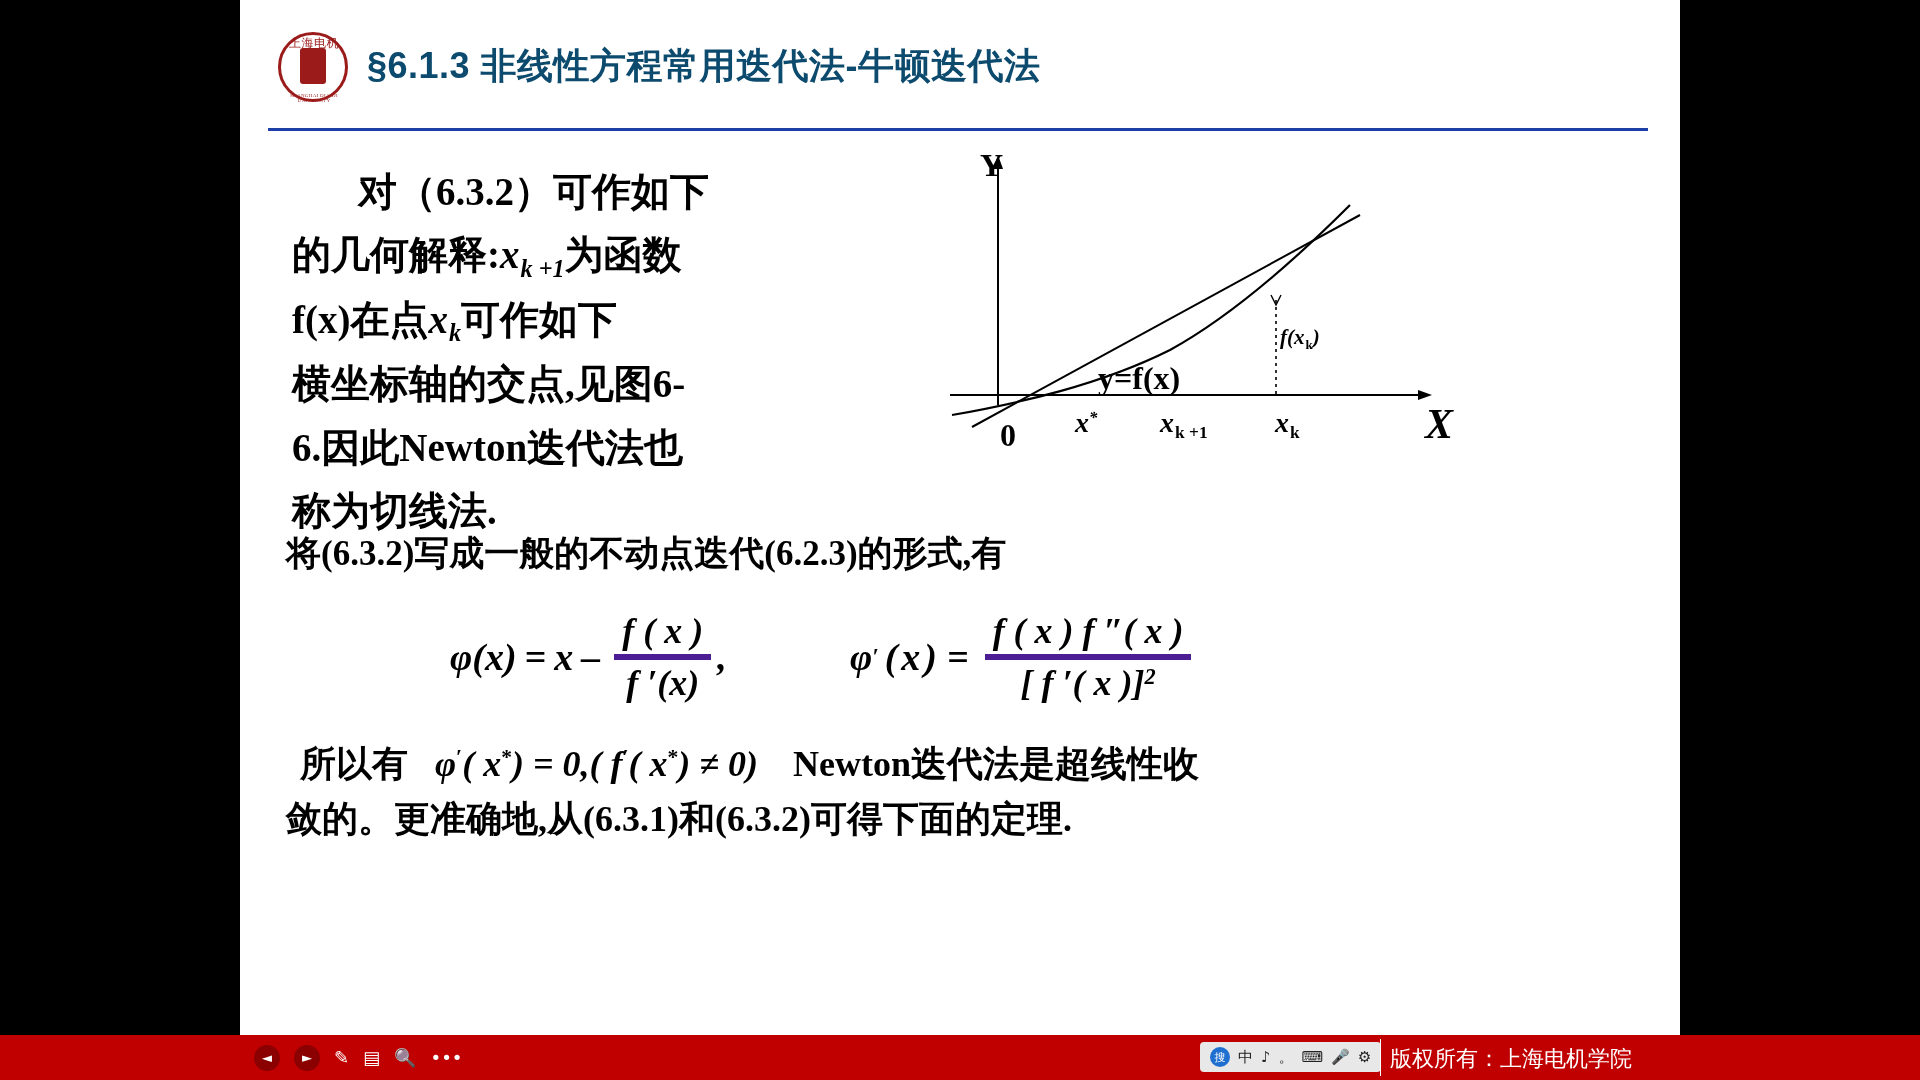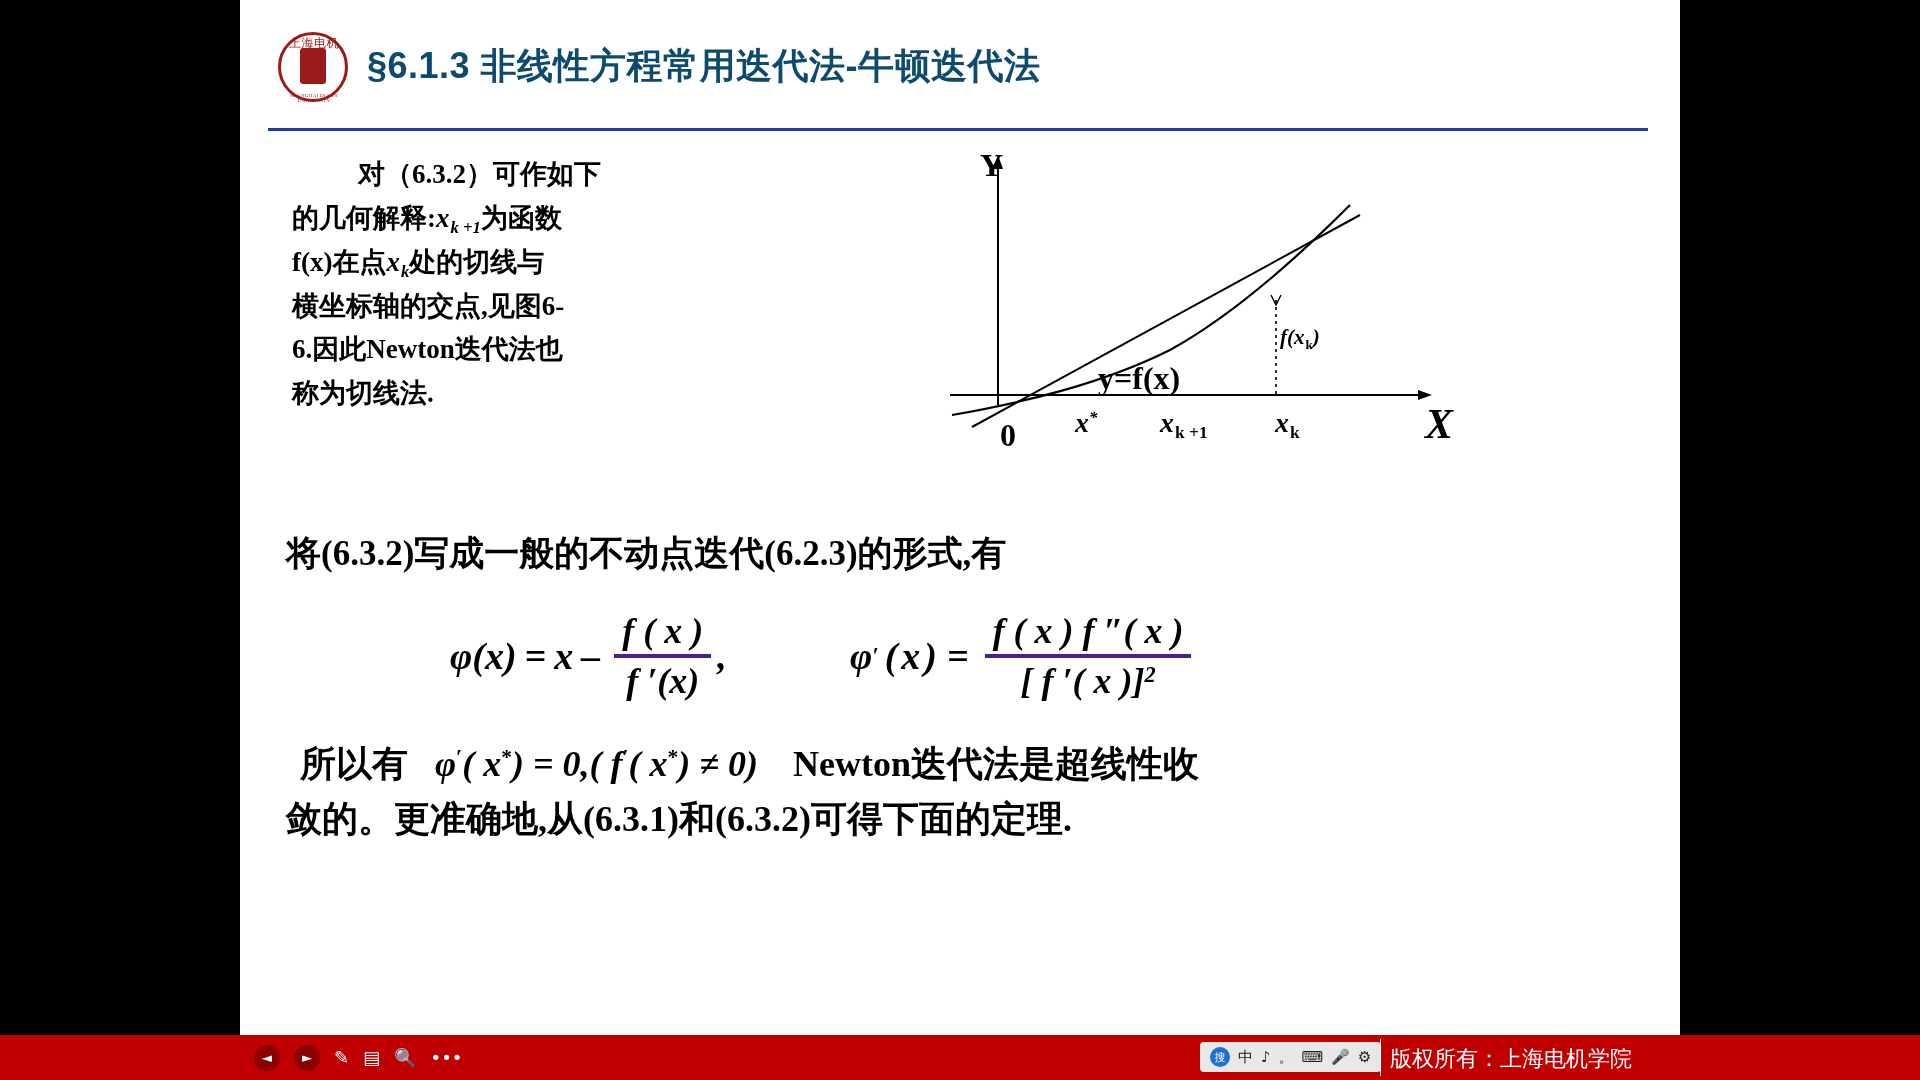--- a/index.html
+++ b/index.html
@@ -94,25 +94,25 @@
     left: 28px;
     top: 128px;
     width: 1380px;
     height: 3px;
     background: #1f3fa8;
   }
   
   .leftblock {
     position: absolute;
     left: 52px;
-    top: 153px;
+    top: 160px;
     width: 460px;
     font-family: "Liberation Serif", serif;
     font-weight: bold;
-    font-size: 27px;
+    font-size: 39px;
     color: #000;
     line-height: 1.62;
   }
   .leftblock .indent { display:inline-block; width: 66px; }
   .sub {
     font-size: 0.62em;
     vertical-align: -0.35em;
     padding-left: 1px;
     font-style: normal;
   }
@@ -174,21 +174,21 @@
     vertical-align: middle;
     margin: 0 6px;
   }
   .frac .num {
     display: block;
     padding: 0 8px 2px 8px;
     font-size: 36px;
   }
   .frac .den {
     display: block;
-    border-top: 4px solid #4c1d95;
+    border-top: 6px solid #4c1d95;
     padding: 2px 8px 0 8px;
     font-size: 36px;
   }
   .prime { font-size: 0.6em; vertical-align: 0.55em; }
   .sup2 { font-size: 0.62em; vertical-align: 0.5em; }
   
   .botpara1 {
     position: absolute;
     left: 60px;
     top: 740px;
@@ -300,21 +300,21 @@
       <div class="title">§6.1.3 非线性方程常用迭代法-牛顿迭代法</div>
       <div class="title-rule"></div>
     </div>
 
     <div class="leftblock">
       <div><span class="indent"></span><span>对（6.3.2）可作如下</span></div>
       <div>
         <span>的几何解释:</span><span class="it">x</span><span class="sub it">k +1</span><span>为函数</span>
       </div>
       <div>
-        <span>f(x)</span><span>在点</span><span class="it">x</span><span class="sub it">k</span><span>处的切线与</span>
+        <span>f(x)</span><span>在点</span><span class="it">x</span><span class="sub it">k</span><span>可作如下</span>
       </div>
       <div>横坐标轴的交点,见图6-</div>
       <div>6.因此Newton迭代法也</div>
       <div>称为切线法.</div>
     </div>
 
     <div class="figure">
       <svg width="760" height="340" viewBox="0 0 760 340">
 
         <line x1="278" y1="20" x2="278" y2="260" stroke="#000" stroke-width="2"></line>

